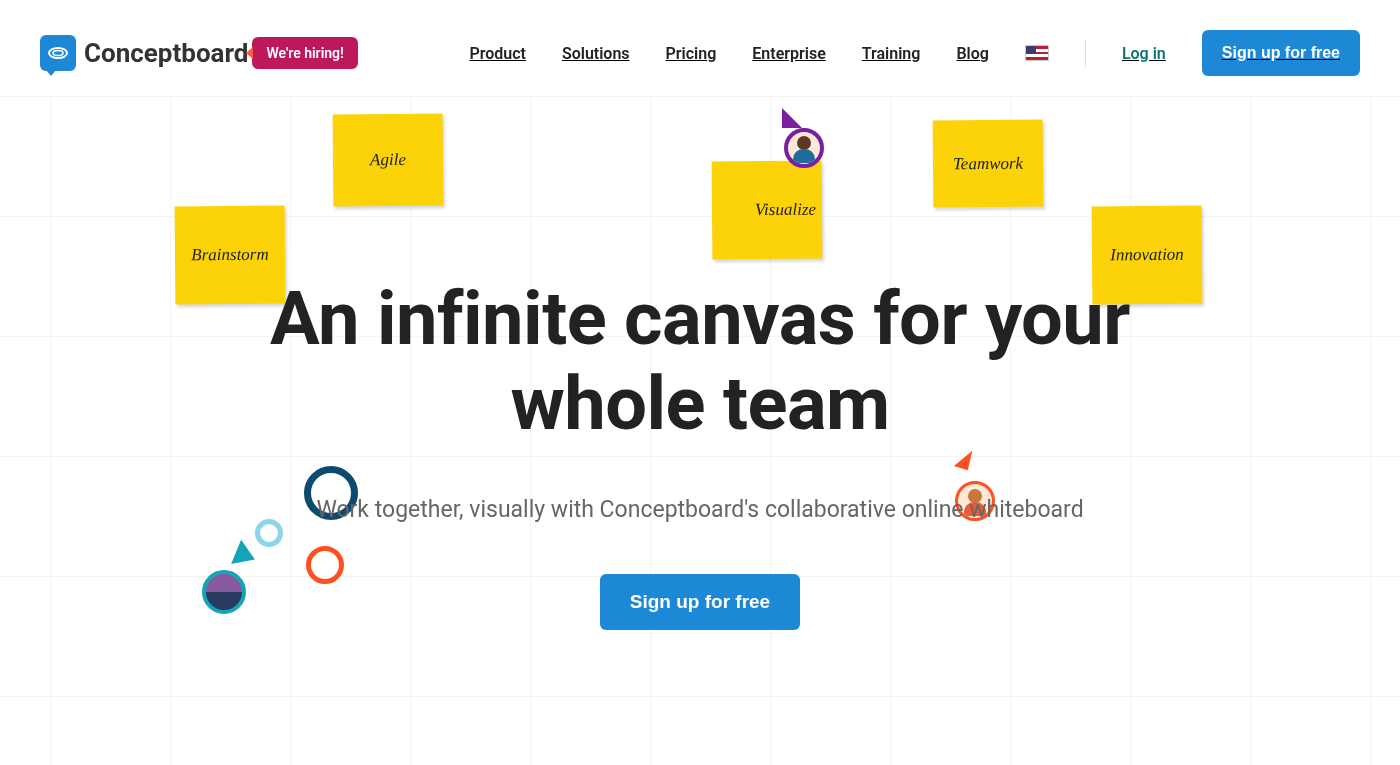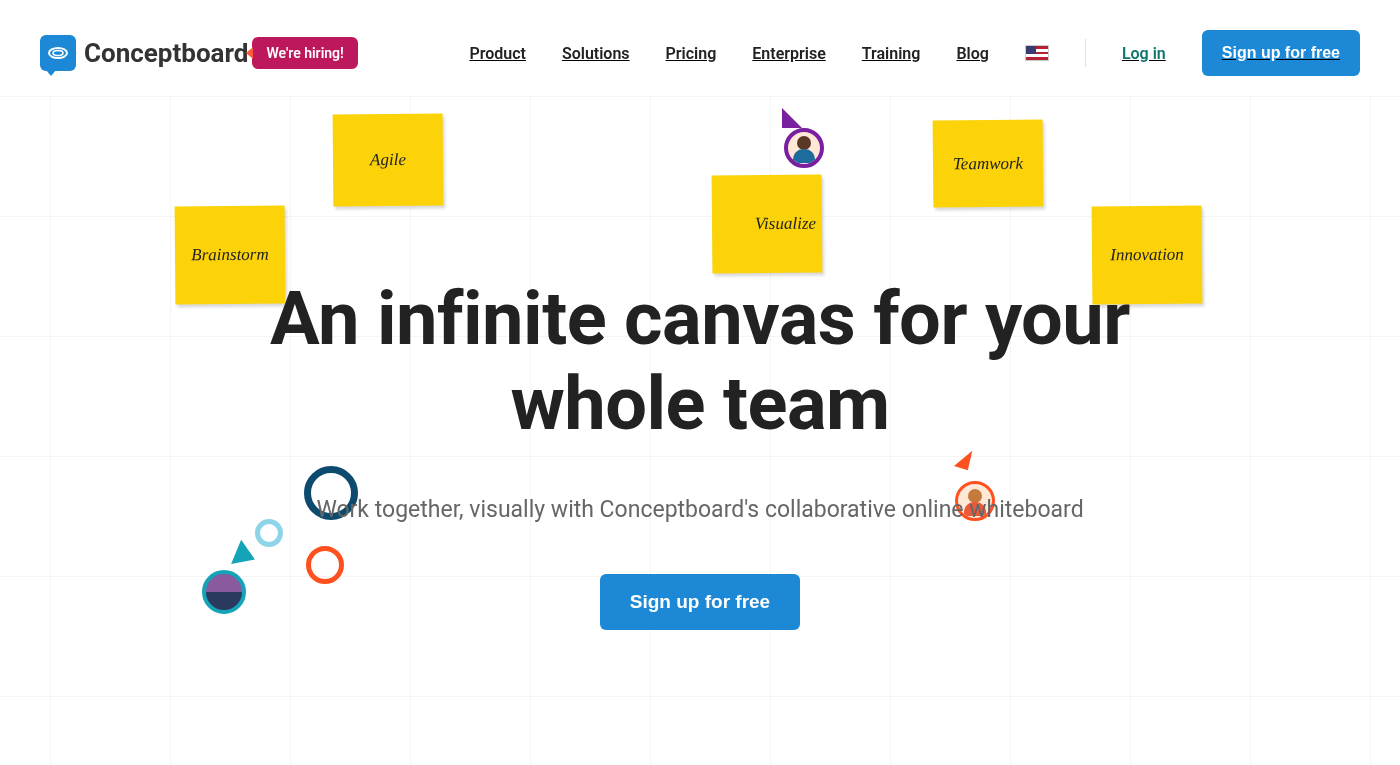--- a/index.html
+++ b/index.html
@@ -168,21 +168,21 @@
       font-family: 'Comic Sans MS', cursive;
       font-style: italic;
       font-size: 17px;
       color: #222;
       transform: rotate(-0.5deg);
     }
     
     .note-brainstorm { left: 175px; top: 110px; }
     .note-agile { left: 333px; top: 18px; height: 92px; }
     .note-remote { left: 535px; top: 55px; height: 92px; }
-    .note-visualize { left: 712px; top: 79px; padding-left: 37px; }
+    .note-visualize { left: 712px; top: 65px; padding-left: 37px; }
     .note-teamwork { left: 912px; top: 24px; height: 87px; margin-left: 21px; }
     .note-innovation { left: 1092px; top: 110px; text-align: center; }
     
     
     .avatar-purple {
       position: absolute;
       left: 784px;
       top: 32px;
       width: 40px;
       height: 40px;

